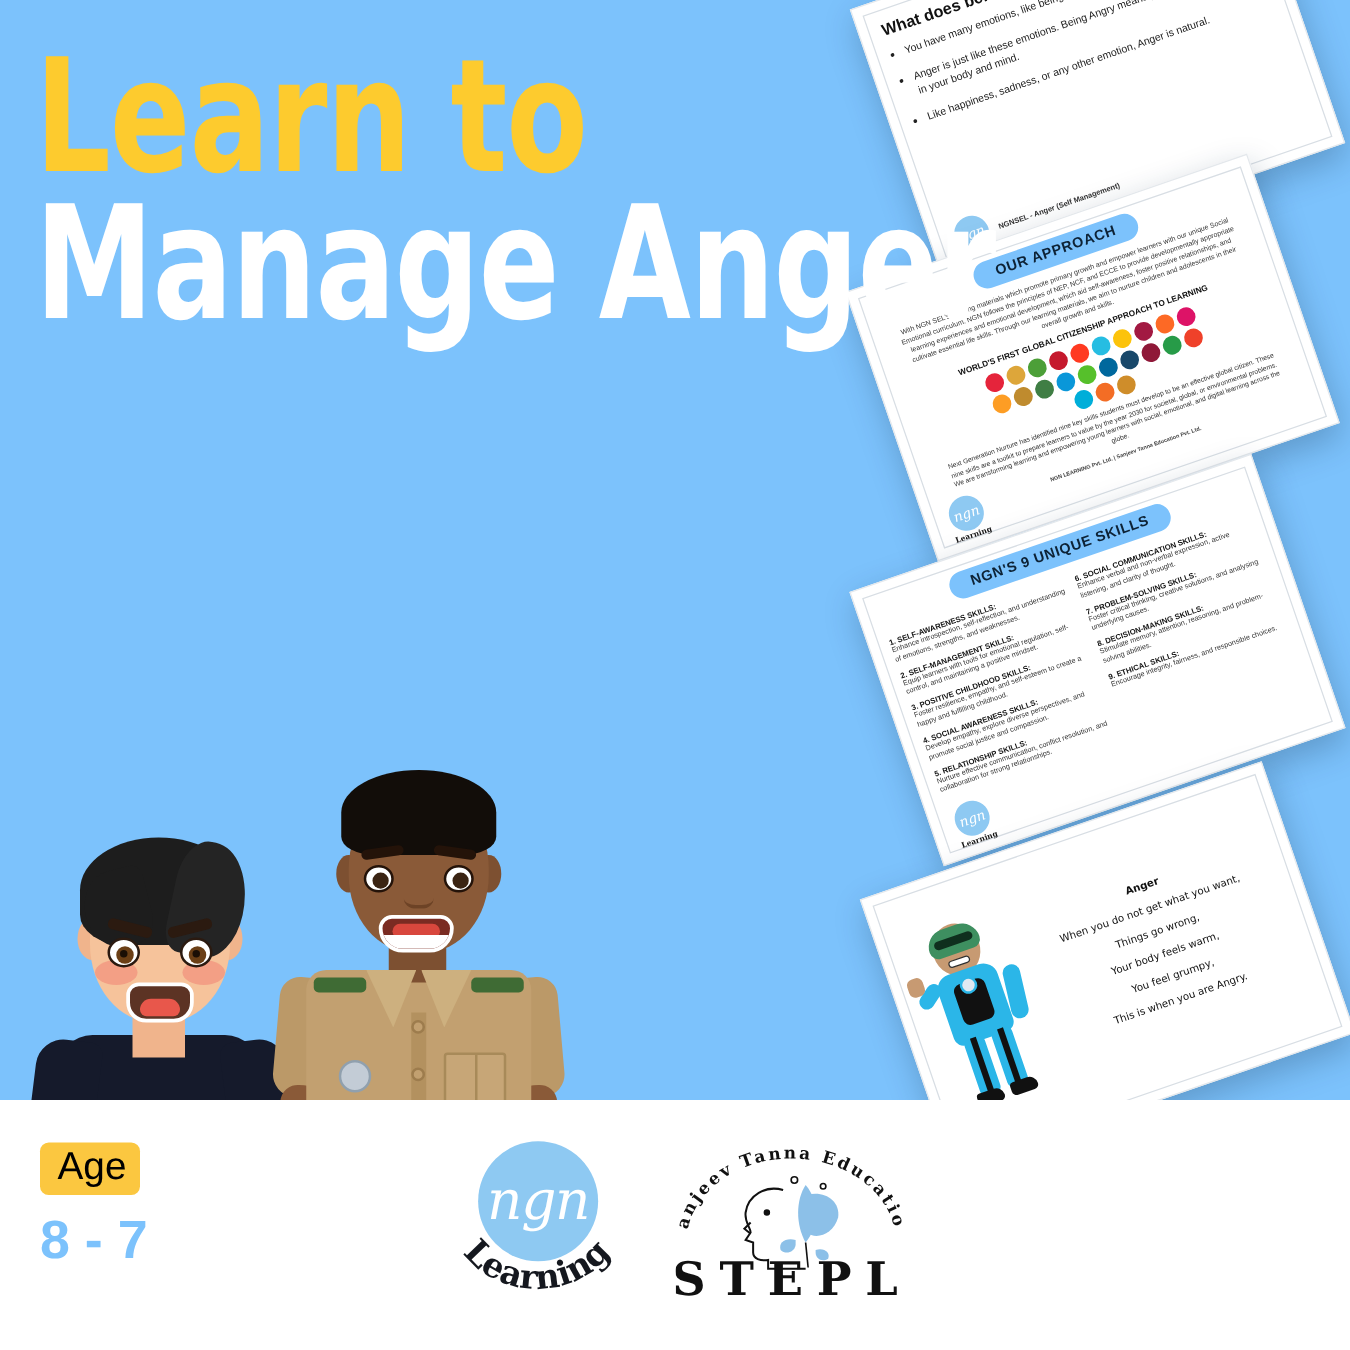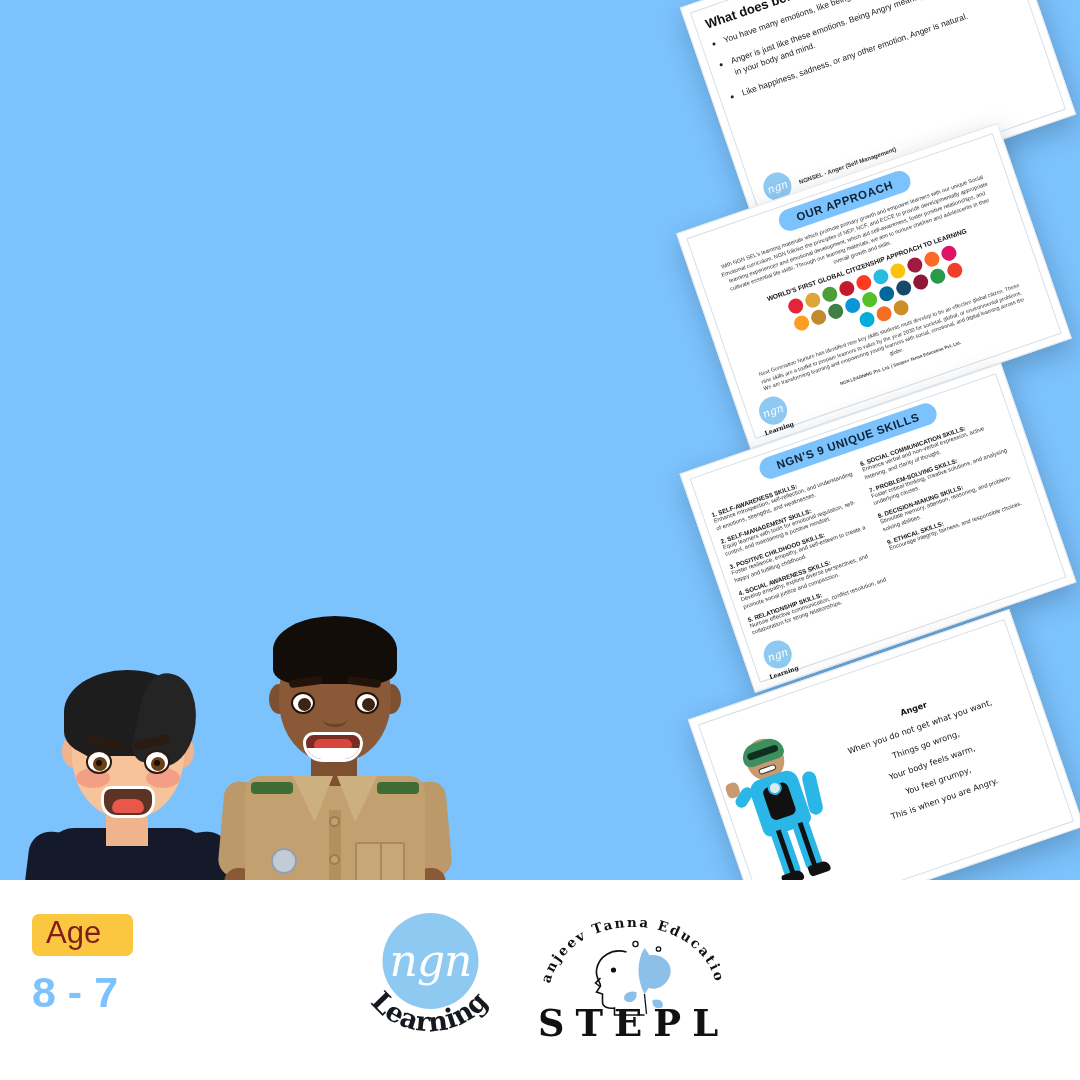--- a/index.html
+++ b/index.html
@@ -193,22 +193,22 @@
   .ngn-badge .circle span{font-family:"DejaVu Serif",serif;font-style:italic;color:#fff;font-size:11px;}
   .ngn-badge .lrn{position:absolute;left:0;bottom:-2px;width:100%;text-align:center;
     font-family:"DejaVu Serif",serif;font-weight:700;font-size:6px;color:#111;}
 
   
   .bottom{position:absolute;left:0;bottom:0;width:1080px;height:200px;background:#fff;z-index:60;}
   .bar-inner{position:relative;width:100%;height:100%;}
   .meta{position:absolute;top:34px;}
   .meta.left{left:32px;text-align:left;}
   .meta.right{right:32px;text-align:right;}
-  .badge{display:inline-block;background:#fbc740;color:#7f1d1d;font-size:31px;font-weight:400;
-    padding:2px 32px 5px 14px;border-radius:7px;line-height:1.12;}
+  .badge{display:inline-block;background:#fbc740;color:#000000;font-size:31px;font-weight:400;
+    padding:2px 11px 5px 14px;border-radius:7px;line-height:1.12;}
   .meta .val{font-size:43px;font-weight:700;color:#7cc2fc;margin-top:12px;letter-spacing:0px;}
 
   .logos{position:absolute;left:50%;top:28px;transform:translateX(-50%);
     display:flex;align-items:center;gap:36px;}
 
   
   .ngn-big{position:relative;width:150px;height:130px;}
   .ngn-big .bigcircle{position:absolute;left:28px;top:4px;width:96px;height:96px;border-radius:50%;
     background:#8ec9f2;display:flex;align-items:center;justify-content:center;}
   .ngn-big .bigcircle span{font-family:"DejaVu Serif",serif;font-style:italic;color:#fff;
@@ -220,20 +220,24 @@
   .stepl{position:relative;width:185px;height:132px;}
   .stepl svg{position:absolute;left:0;top:0;}
   .stepl .arc{font-family:"DejaVu Serif",serif;font-weight:700;font-size:13.5px;fill:#111;letter-spacing:2.2px;}
   .stepl .word{font-family:"DejaVu Serif",serif;font-weight:700;font-size:37px;fill:#111;letter-spacing:11px;}
 </style>
 </head>
 <body>
 
 <div id="poster">
 
+  <div class="title-block">
+    <div class="title-line l1">Learn to</div>
+    <div class="title-line l2">Manage Anger</div>
+  </div>
 
   <div class="slides">
 
     <div class="slide" id="slide1">
       <div class="inner-border"></div>
       <div class="s-title">What does being Angry mean?</div>
       <ul class="s-bullets">
         <li>You have many emotions, like being happy, sad, or excited.</li>
         <li>Anger is just like these emotions. Being Angry means you feel uncomfortable in your body and mind.</li>
         <li>Like happiness, sadness, or any other emotion, Anger is natural.</li>

